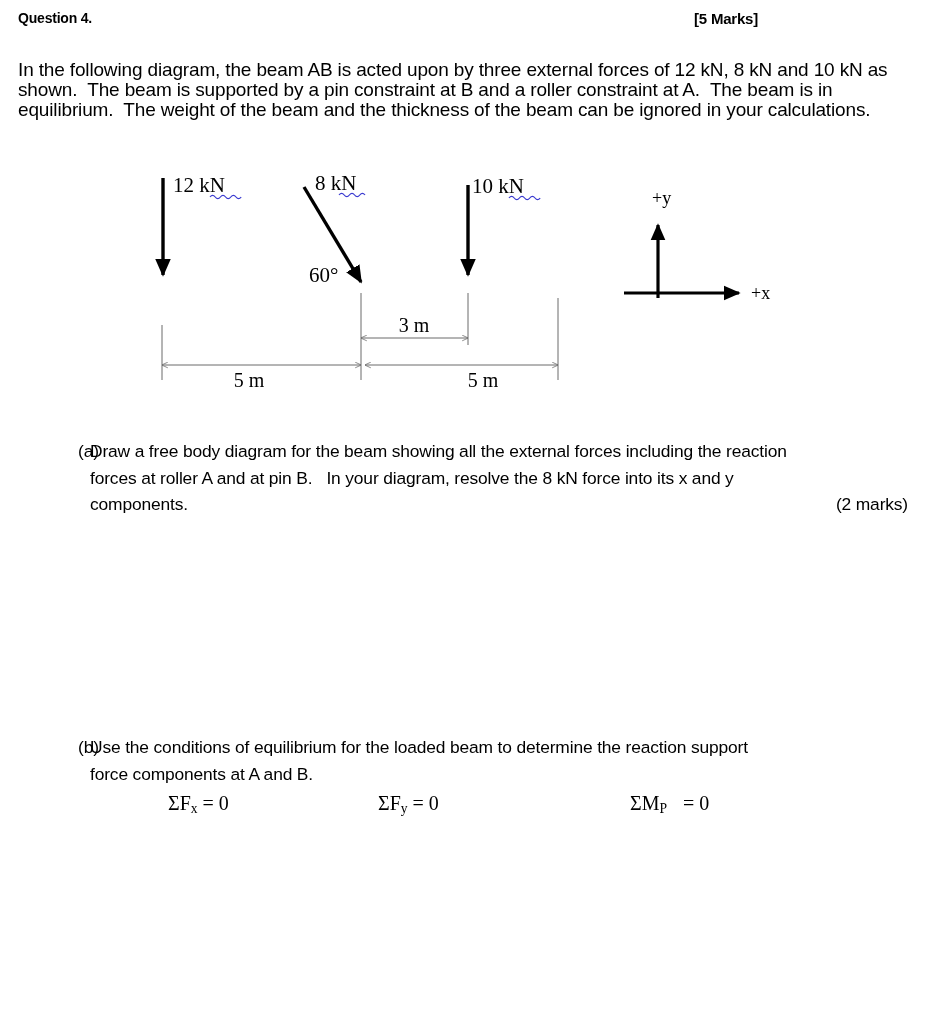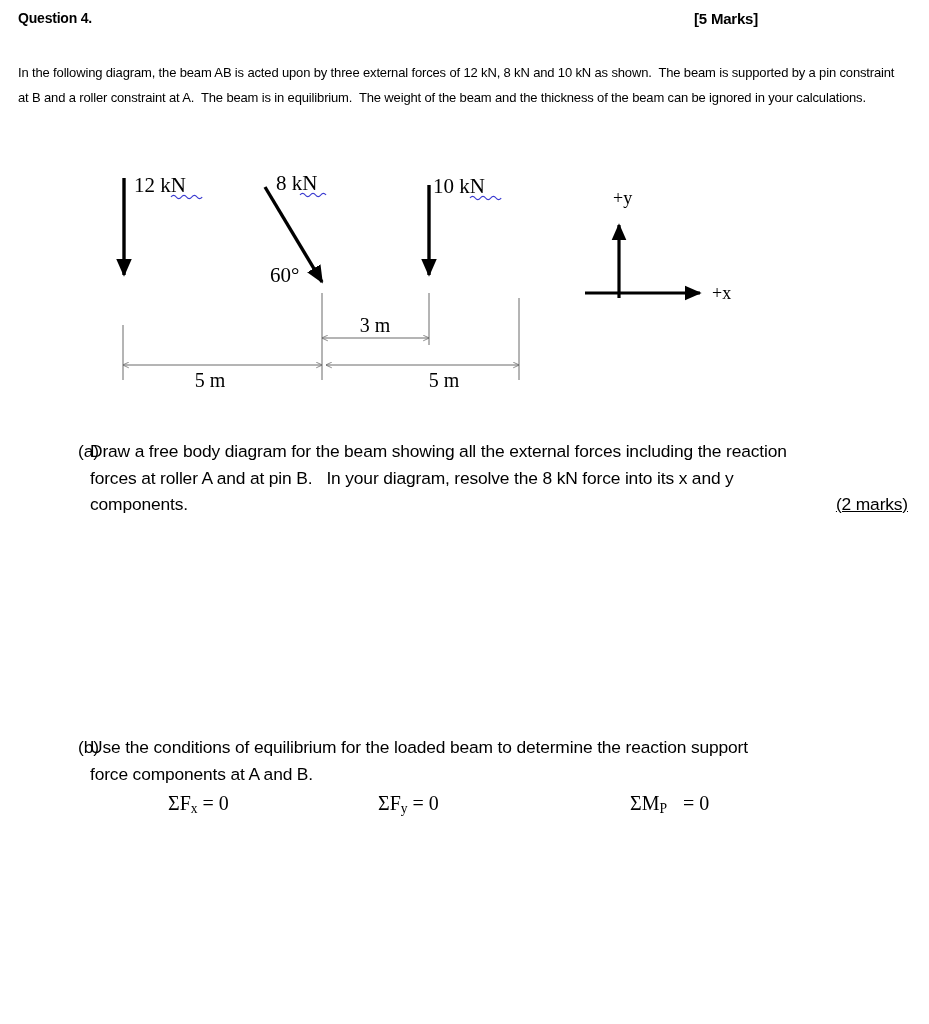--- a/index.html
+++ b/index.html
@@ -41,34 +41,35 @@
     font-weight: bold;
     letter-spacing: -0.2px;
   }
 
   
   .intro {
     position: absolute;
     left: 18px;
     top: 60px;
     width: 884px;
-    font-size: 13px;
-    line-height: 25px;
+    font-size: 19px;
+    line-height: 20px;
     letter-spacing: -0.15px;
     text-align: left;
     white-space: pre-wrap;
   }
 
   
   .diagram {
     position: absolute;
     left: 0;
     top: 165px;
     width: 762px;
     height: 240px;
+    padding-left: 39px;
   }
   .diagram svg { display: block; }
 
   
   .part {
     position: absolute;
     font-size: 17.4px;
     line-height: 26.5px;
     letter-spacing: -0.15px;
   }
@@ -82,21 +83,20 @@
     width: 30px;
   }
   .part-body {
     margin-left: 12px;
     display: block;
     white-space: pre-wrap;
   }
   .marks {
     position: absolute;
     text-align: right;
-    text-decoration: underline;
   }
   .marks-a { left: 600px; top: 53px; width: 230px; }
   .marks-b { left: 610px; top: 26.5px; width: 230px; }
 
   
   .equations {
     position: absolute;
     left: 0;
     top: 792px;
     width: 929px;

